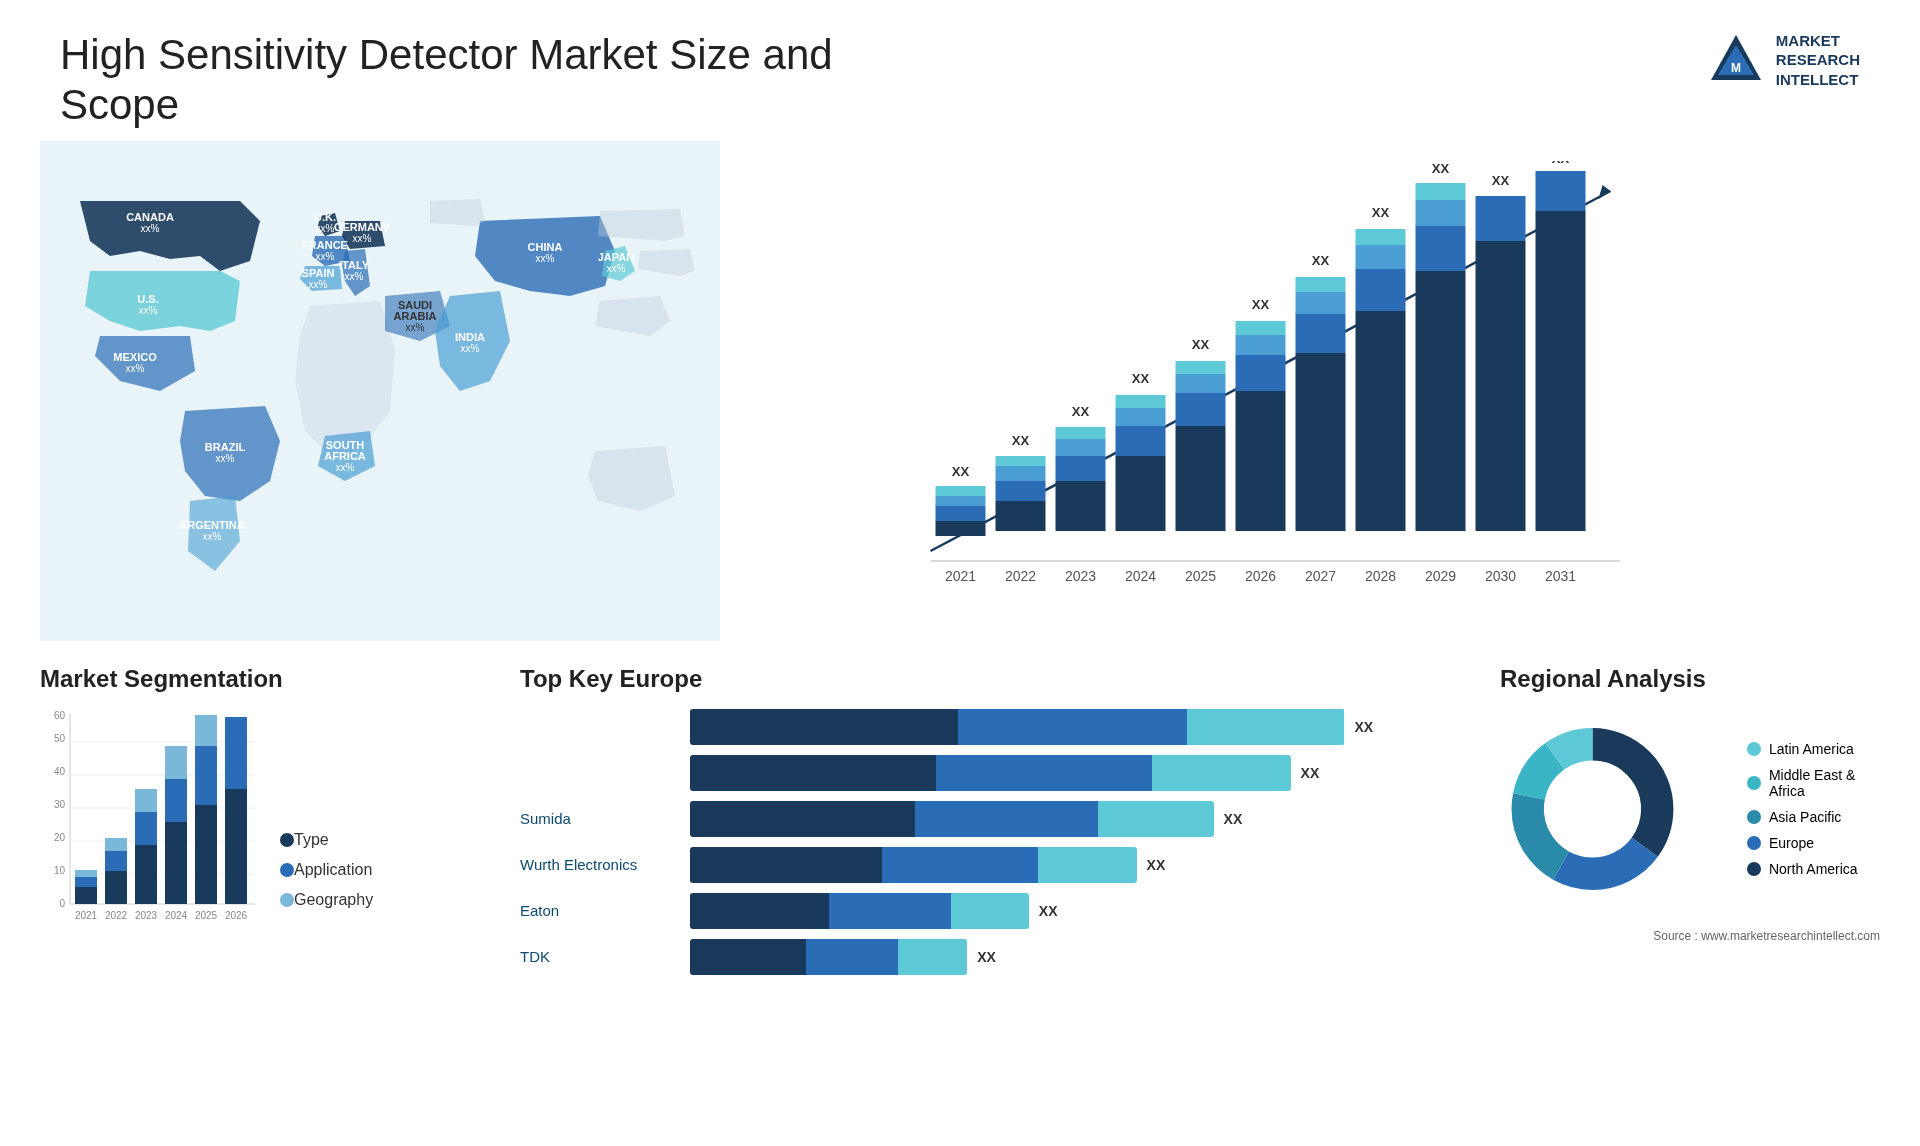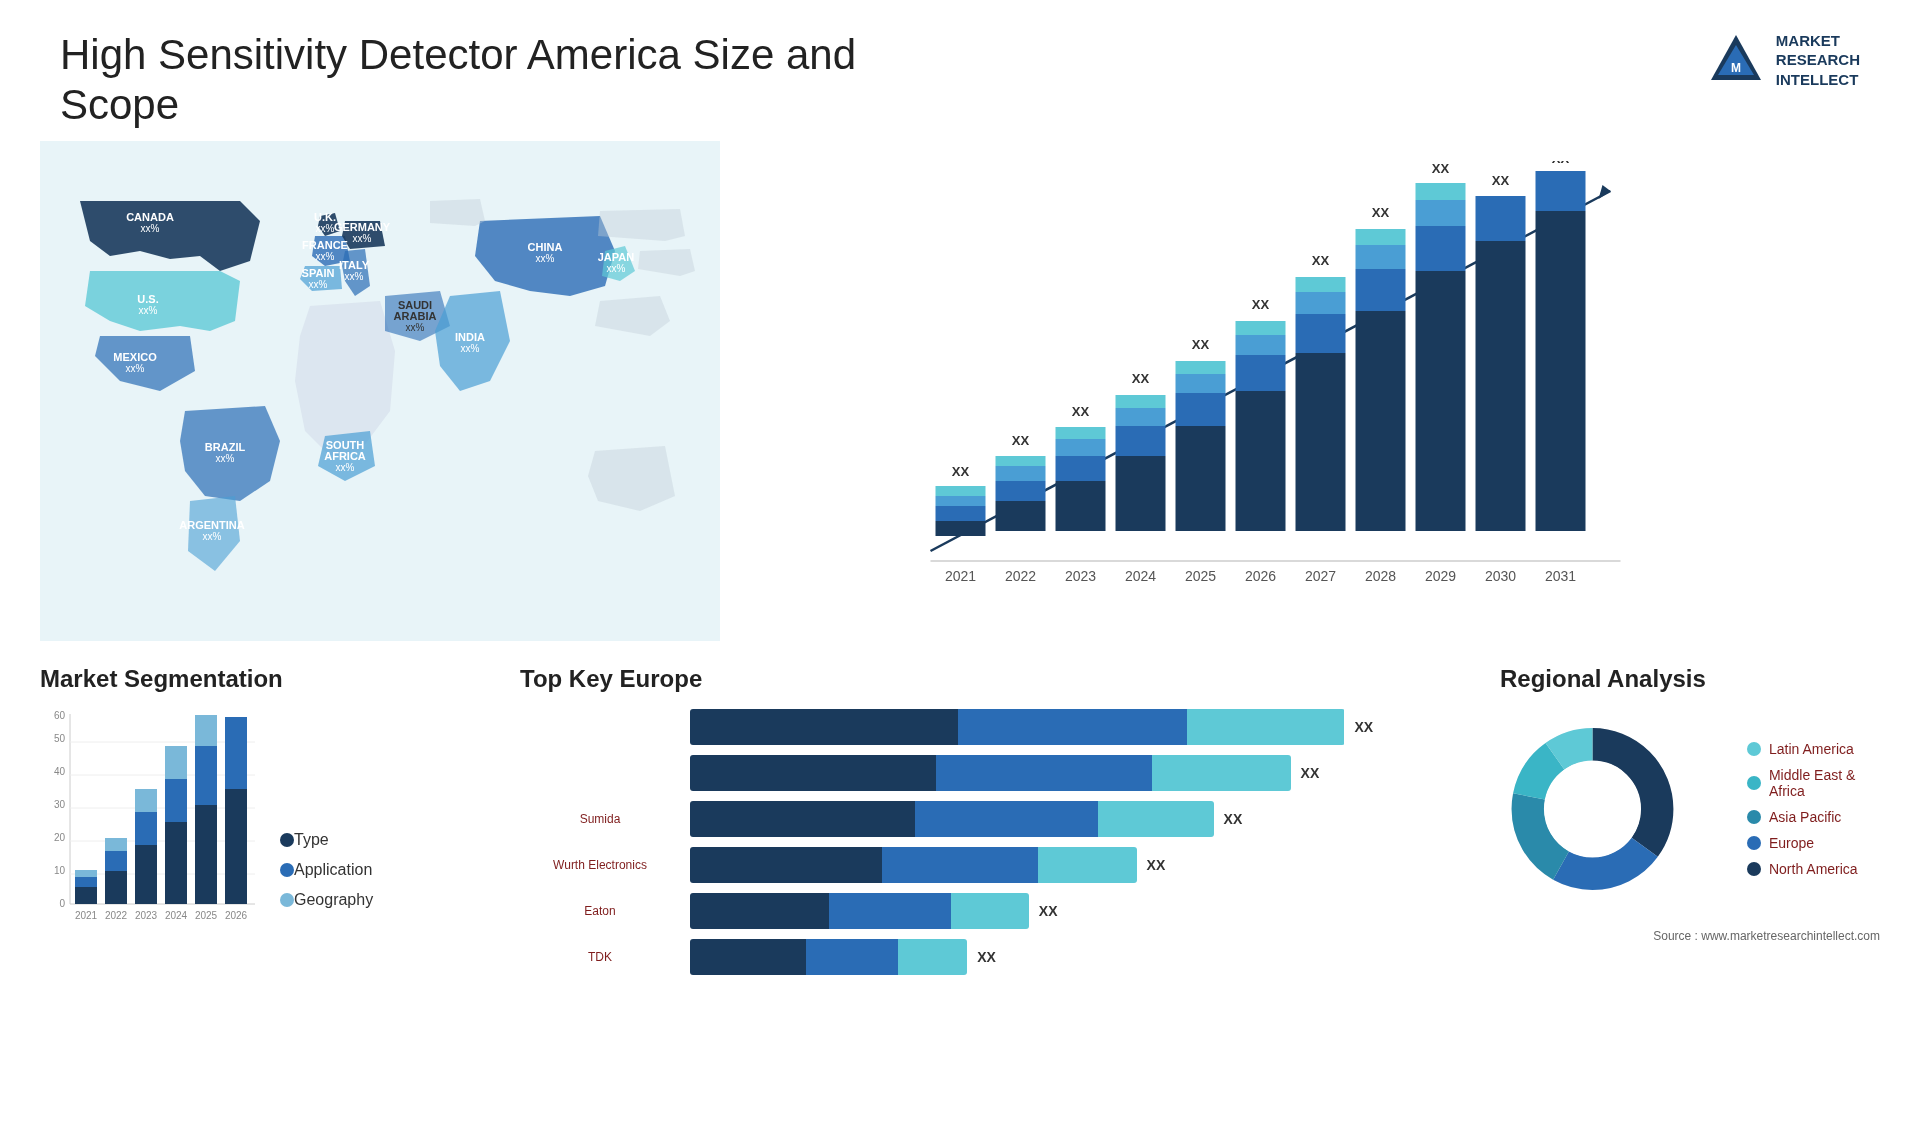--- a/index.html
+++ b/index.html
@@ -127,23 +127,23 @@
       gap: 10px;
       margin-top: 8px;
     }
     .player-row {
       display: flex;
       align-items: center;
       gap: 10px;
     }
     .player-name {
       width: 160px;
-      text-align: center;
-      font-size: 12px;
-      color: #7f1d1d;
+      text-align: left;
+      font-size: 15px;
+      color: #0c4a6e;
       flex-shrink: 0;
     }
     .player-bar-container {
       flex: 1;
       height: 36px;
       display: flex;
       align-items: center;
       position: relative;
     }
     .player-bar-segments {
@@ -172,41 +172,41 @@
     .regional-legend {
       display: flex;
       flex-direction: column;
       gap: 10px;
     }
     .regional-legend-item {
       display: flex;
       align-items: center;
       gap: 8px;
       font-size: 14px;
-      color: #7f1d1d;
+      color: #000000;
       padding-left: 42px;
     }
     .regional-legend-dot {
       width: 14px;
       height: 14px;
       border-radius: 50%;
       flex-shrink: 0;
     }
     .source-text {
       font-size: 12px;
       color: #666;
       text-align: right;
       margin-top: 20px;
     }
   </style>
 </head>
 <body>
 
 <div class="header">
-  <h1 class="page-title">High Sensitivity Detector America Size and Scope</h1>
+  <h1 class="page-title">High Sensitivity Detector Market Size and Scope</h1>
   <div class="logo-area">
     <div class="logo-box">
       <svg class="logo-icon" viewBox="0 0 60 60">
         <polygon points="30,5 55,50 5,50" fill="#1a3a5c"></polygon>
         <polygon points="30,15 48,45 12,45" fill="#2a6cb5"></polygon>
         <text x="30" y="42" text-anchor="middle" fill="white" font-size="12" font-weight="bold">M</text>
       </svg>
       <div class="logo-text">
         <span>MARKET</span>
         <span>RESEARCH</span>

